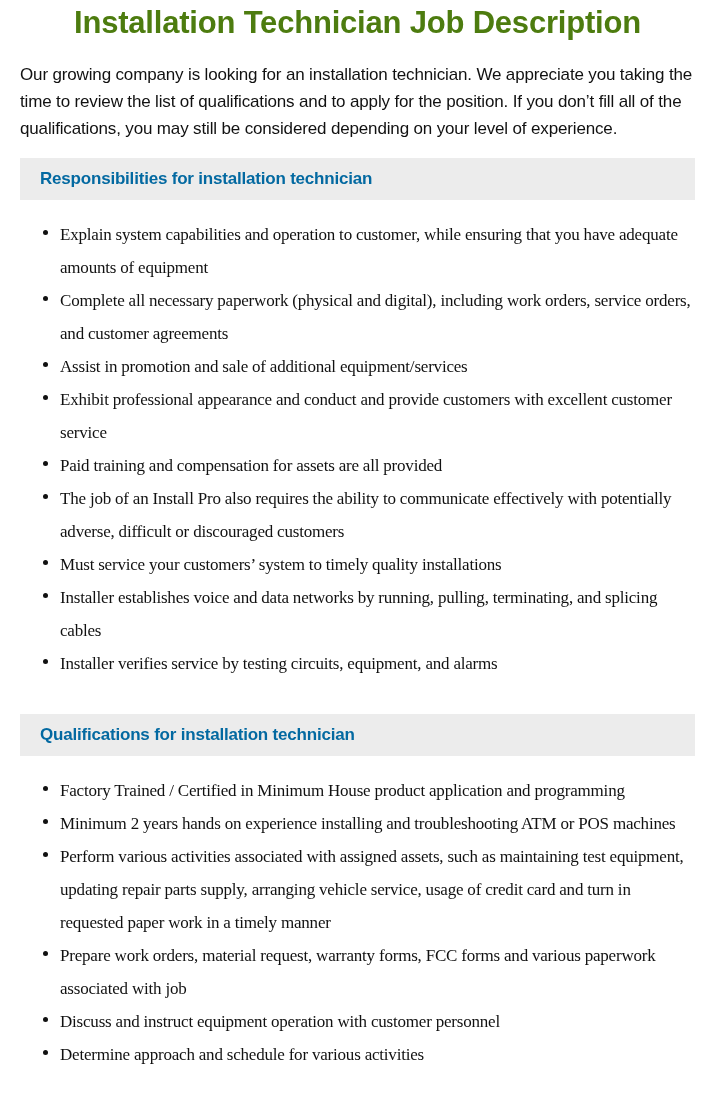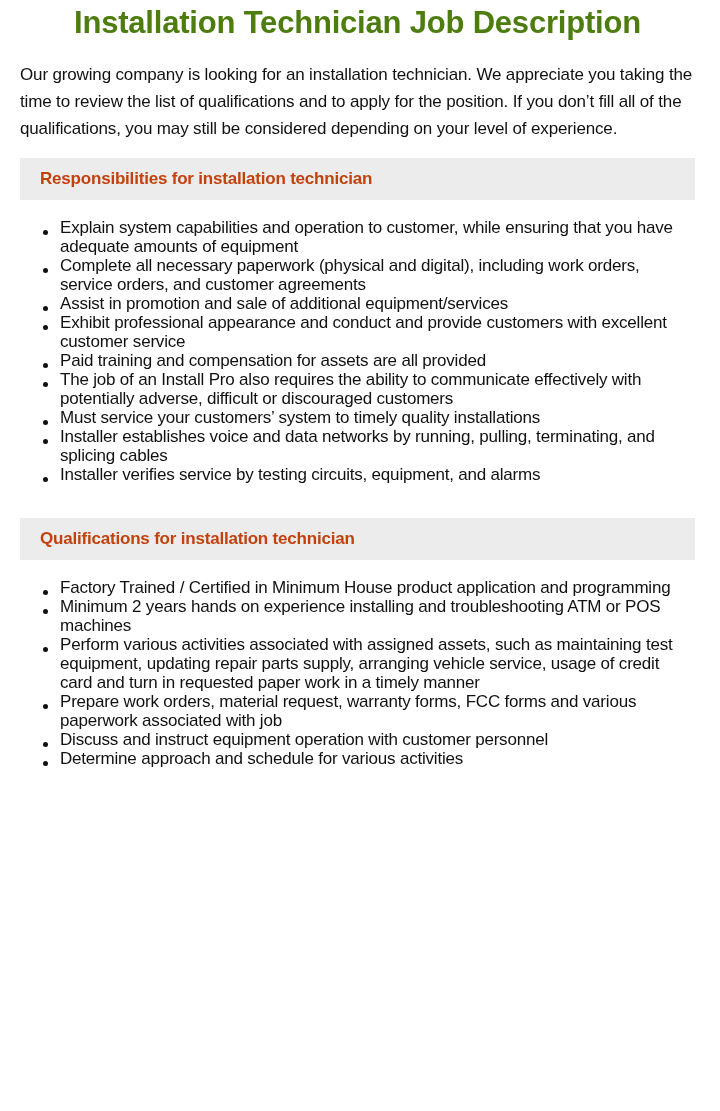--- a/index.html
+++ b/index.html
@@ -29,35 +29,36 @@
     }
     .section-header {
       margin-top: 16px;
       background: #ececec;
       height: 42px;
       display: flex;
       align-items: center;
       padding-left: 20px;
       font-size: 17px;
       font-weight: bold;
-      color: #c2410c;
+      color: #0369a1;
       letter-spacing: -0.2px;
     }
     .section-header.resp { margin-top: 16px; }
     .section-header.qual { margin-top: 34px; }
     ul {
       margin: 18px 0 0 0;
       padding-left: 40px;
       list-style: none;
     }
     li {
       position: relative;
       font-size: 17px;
-      line-height: 19px;
+      line-height: 33px;
       letter-spacing: -0.2px;
+      font-family: Liberation Serif, serif;
     }
     li::before {
       content: "";
       position: absolute;
       left: -17px;
       top: 12px;
       width: 5px;
       height: 5px;
       border-radius: 50%;
       background: #111;

